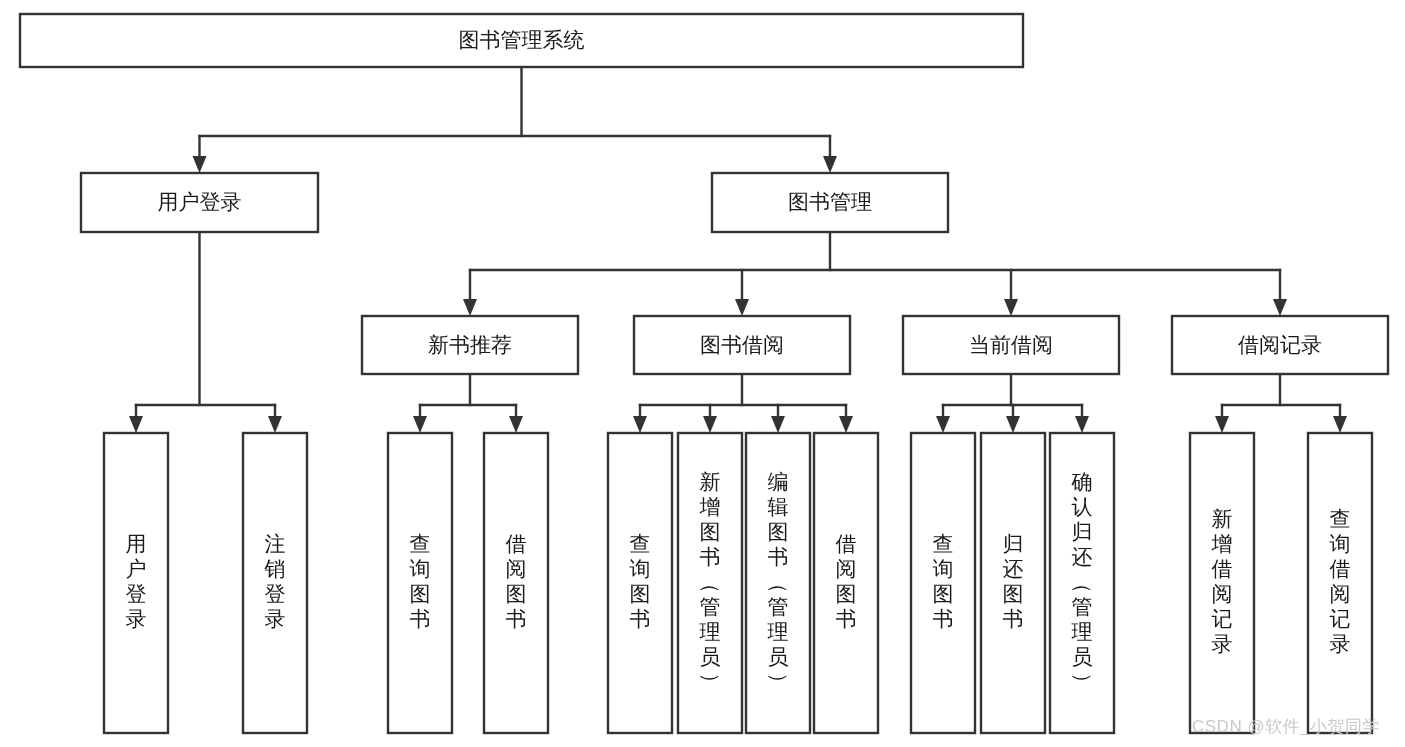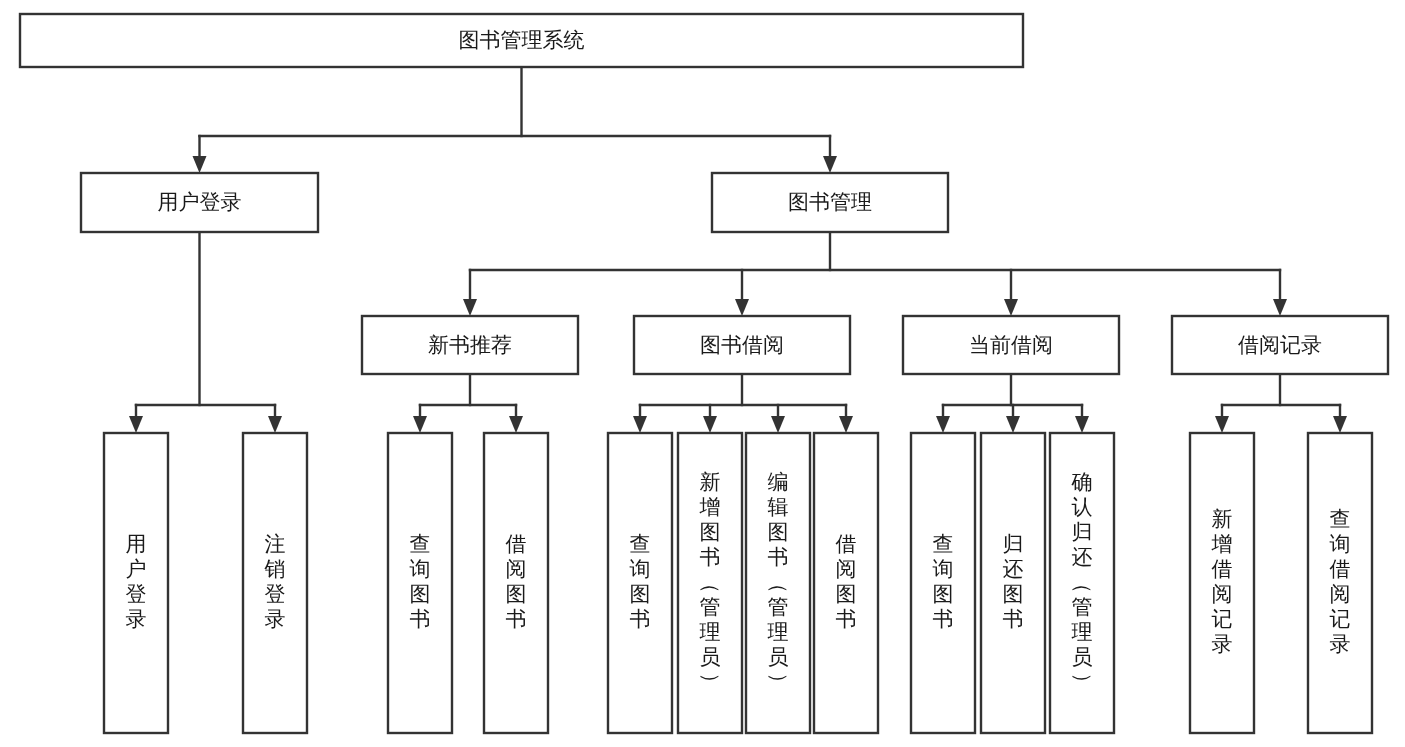--- a/index.html
+++ b/index.html
@@ -273,13 +273,14 @@
           <rect class="node-box" x="1308" y="433" width="64" height="300"></rect>
           <text class="node-label-v-char" x="1340" y="520.5">查</text>
           <text class="node-label-v-char" x="1340" y="545.5">询</text>
           <text class="node-label-v-char" x="1340" y="570.5">借</text>
           <text class="node-label-v-char" x="1340" y="595.5">阅</text>
           <text class="node-label-v-char" x="1340" y="620.5">记</text>
           <text class="node-label-v-char" x="1340" y="645.5">录</text>
         </g>
       </g>
   </svg>
+  <div class="watermark-text" id="watermark" style="left: 1192px; top: 715px; color: rgb(201, 201, 201);">CSDN @软件_小贺同学</div>
 </div>
 
 </body></html>

